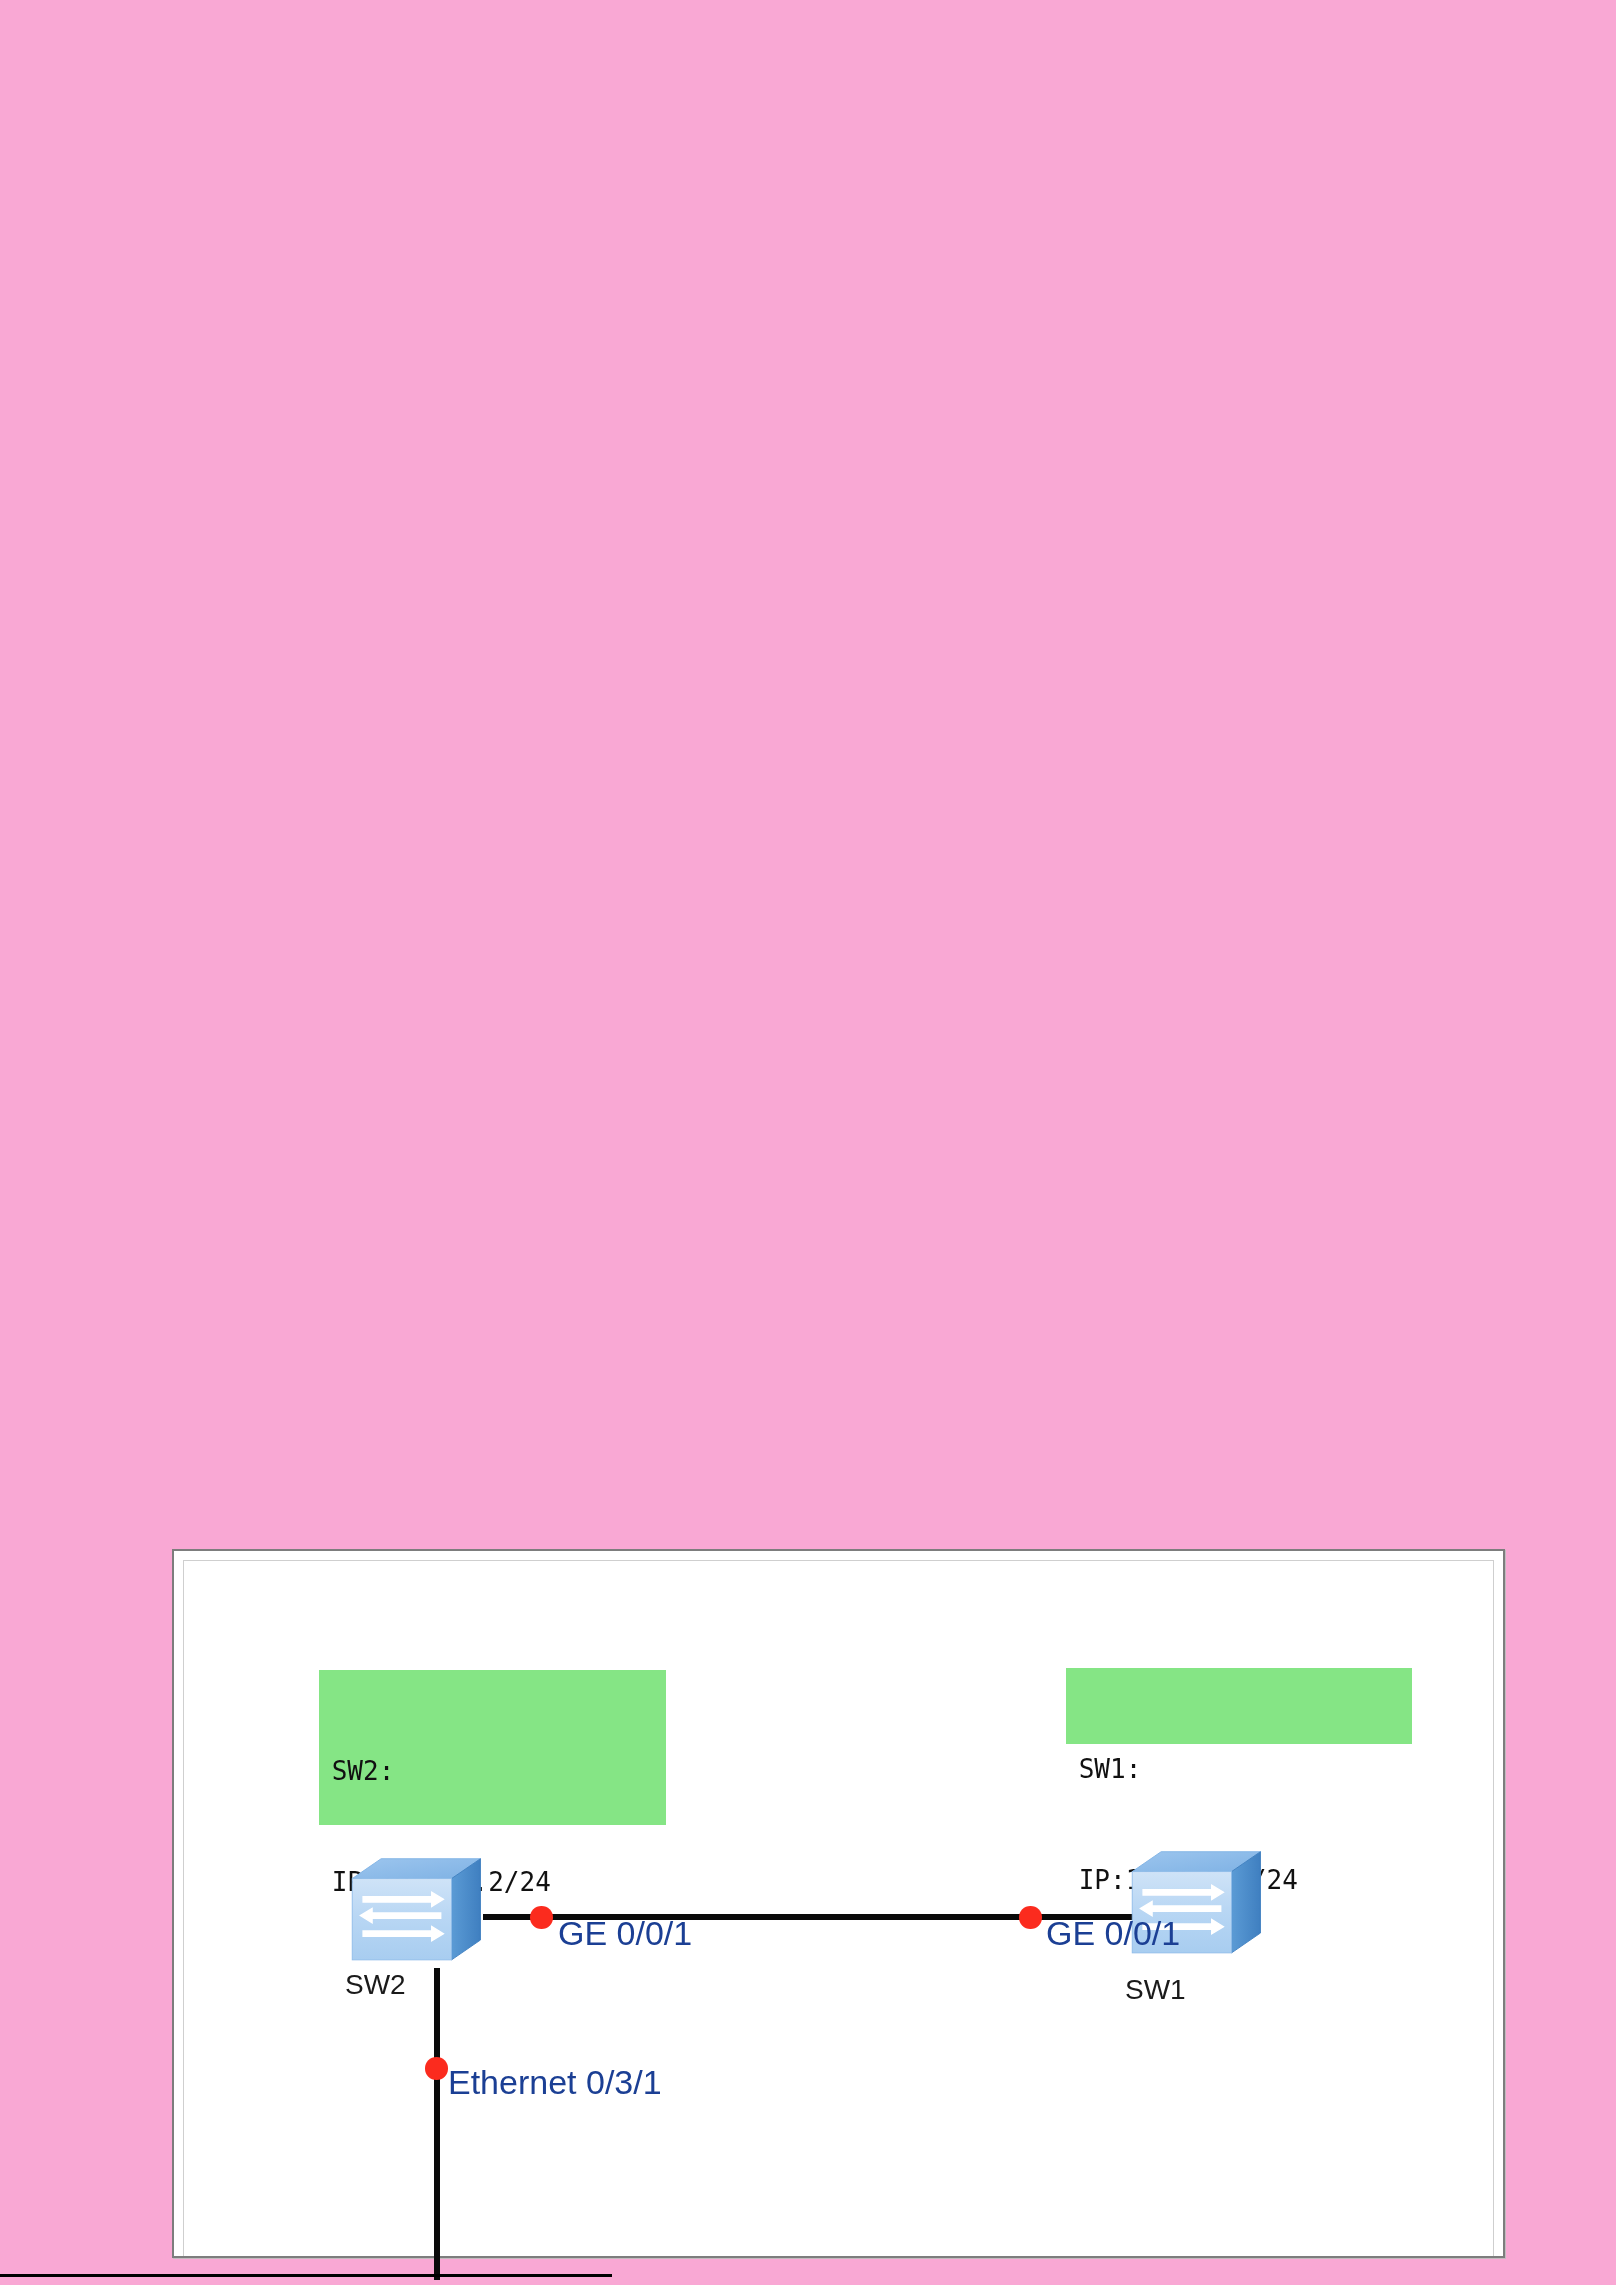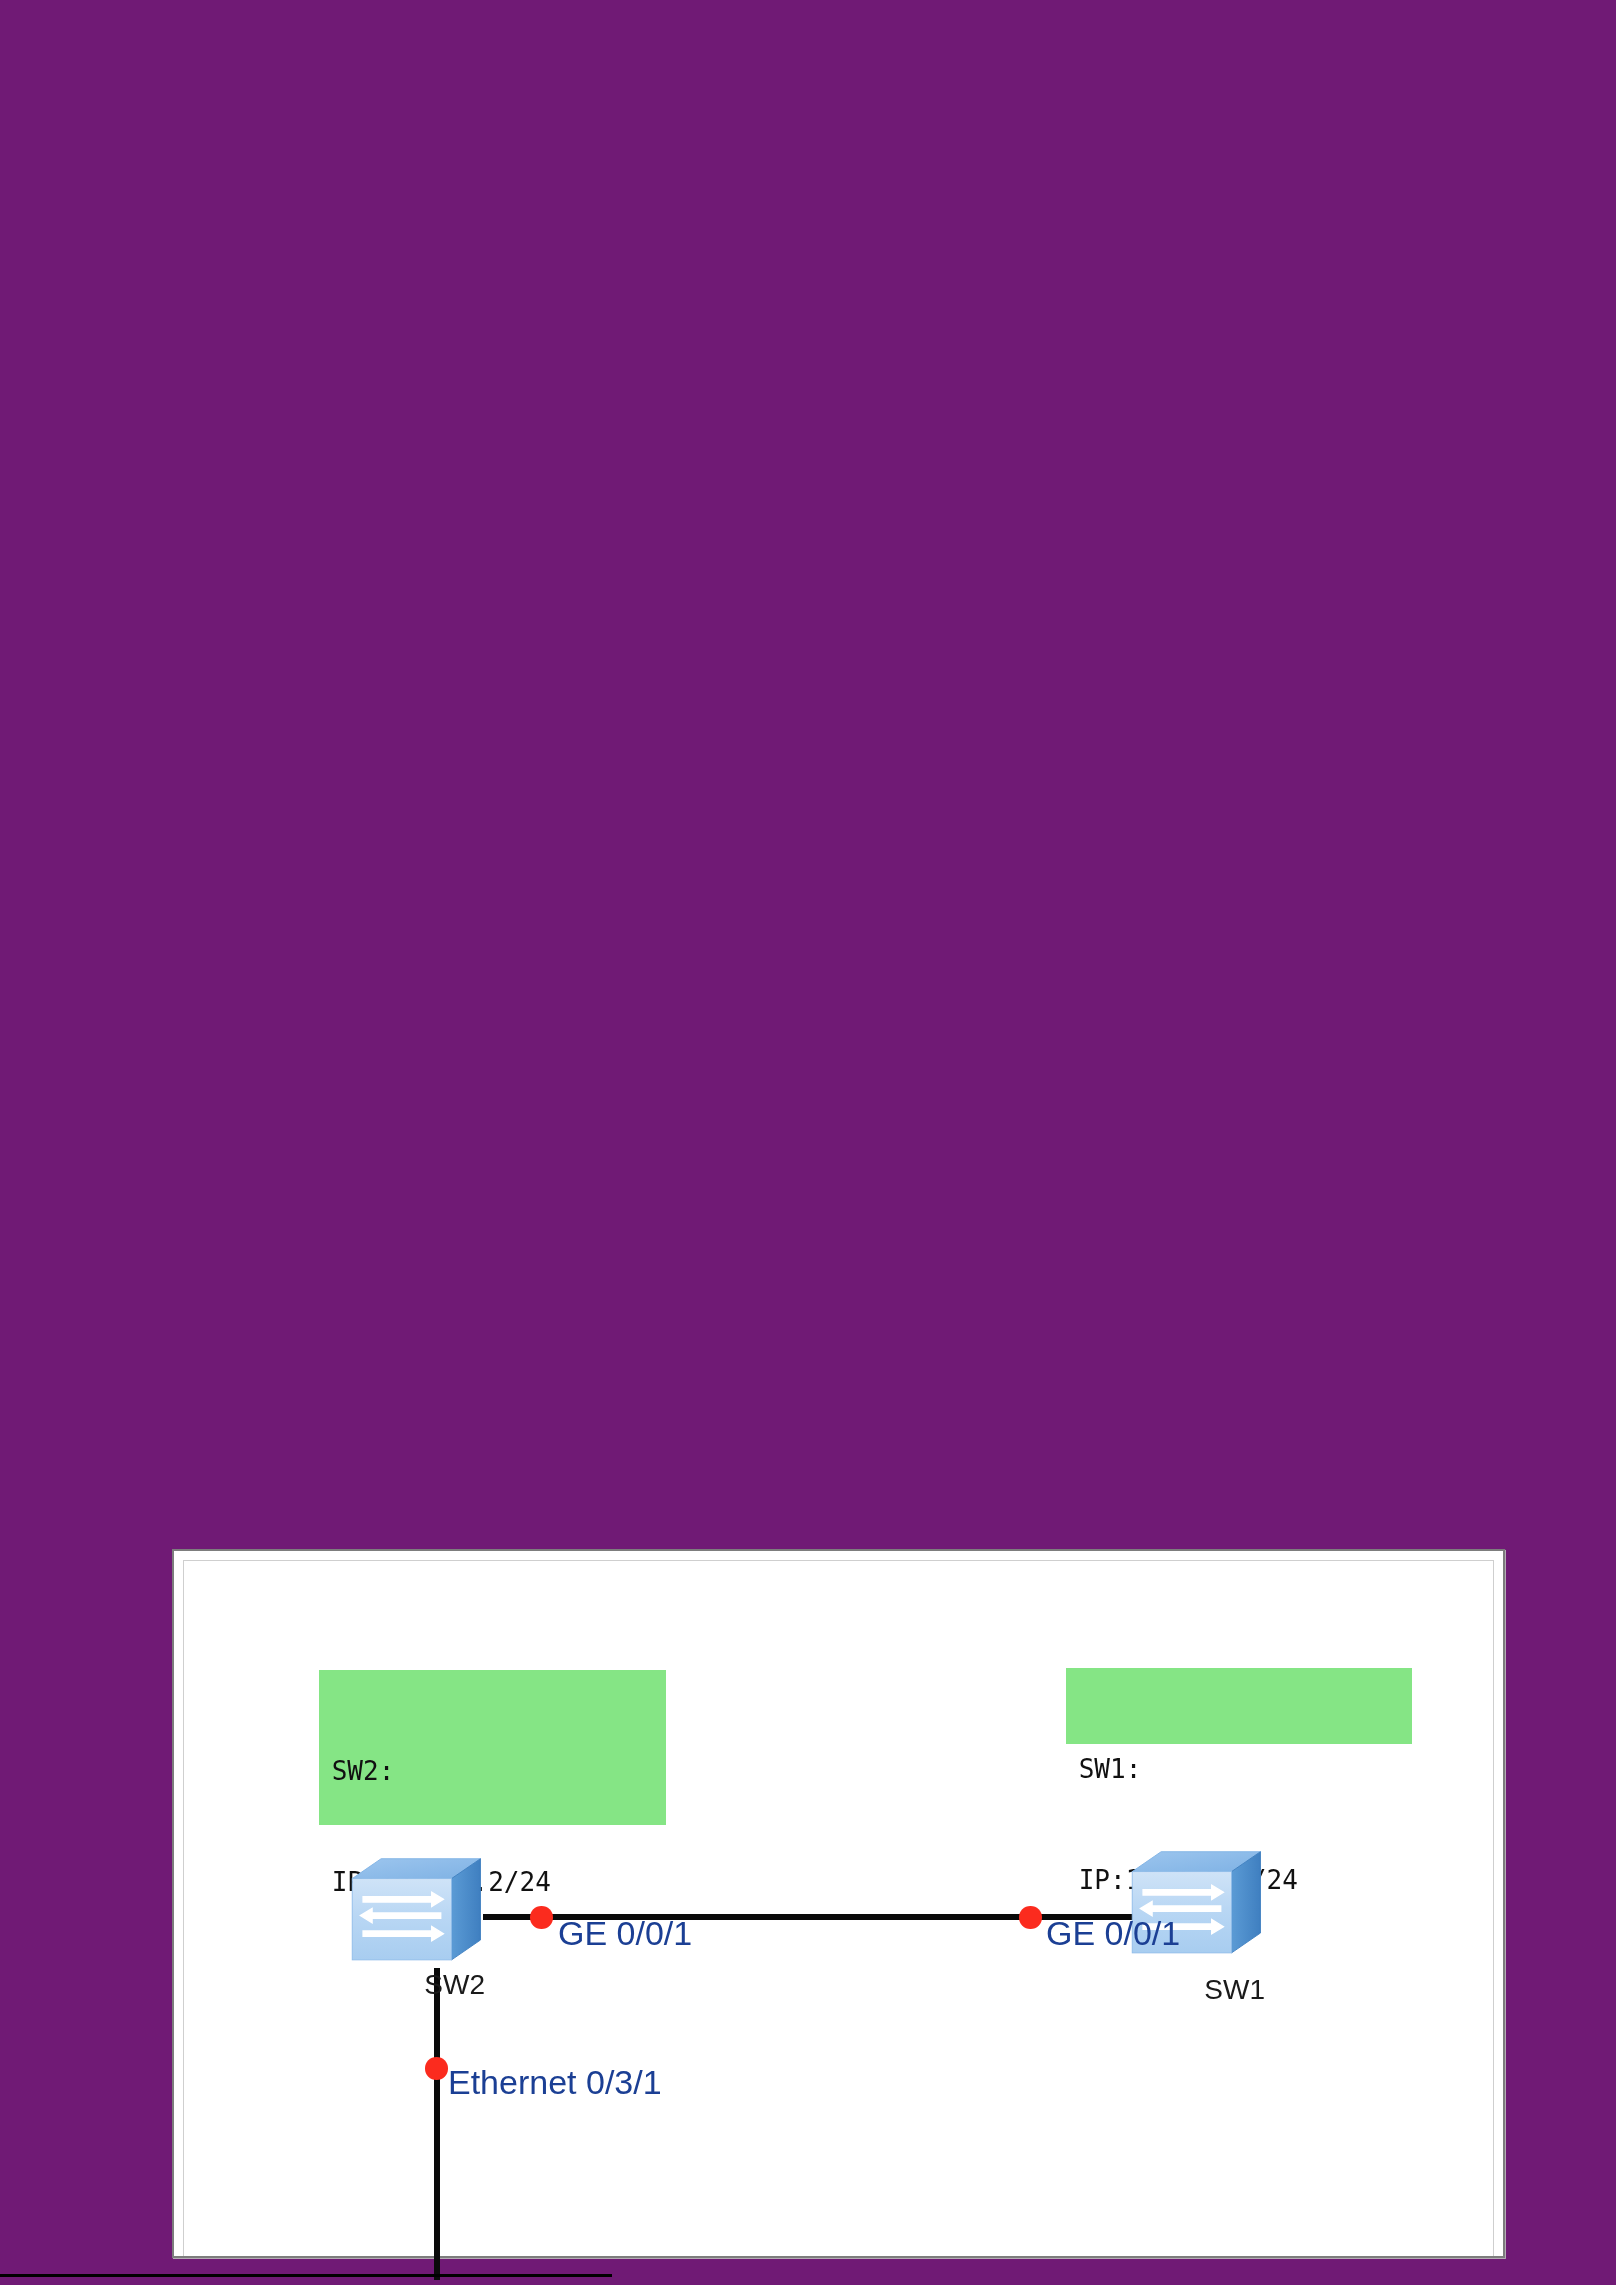--- a/index.html
+++ b/index.html
@@ -13,21 +13,21 @@
     position: relative;
     overflow: hidden;
     font-family: "Liberation Sans", sans-serif;
     -webkit-font-smoothing: antialiased;
   }
 
   
   #page {
     position: absolute;
     inset: 0;
-    background: #701a75;
+    background: #f9a8d4;
   }
 
   
   #topology-frame {
     position: absolute;
     left: 172px;
     top: 1549px;
     width: 1333px;
     height: 709px;
     box-sizing: border-box;
@@ -89,21 +89,21 @@
   #device-sw2 { left: 161px; top: 292px; }
   #device-sw1 { left: 941px; top: 285px; }
 
   .device-icon { width: 140px; height: 118px; display: block; }
 
   .device-label {
     position: absolute;
     top: 116px;
     left: 0;
     width: 140px;
-    text-align: right;
+    text-align: left;
     font-family: "Liberation Sans", sans-serif;
     font-size: 28px;
     color: #1a1a1a;
   }
   #device-sw1 .device-label { top: 128px; }
 
   
   .link {
     position: absolute;
     background: #0a0a0a;

